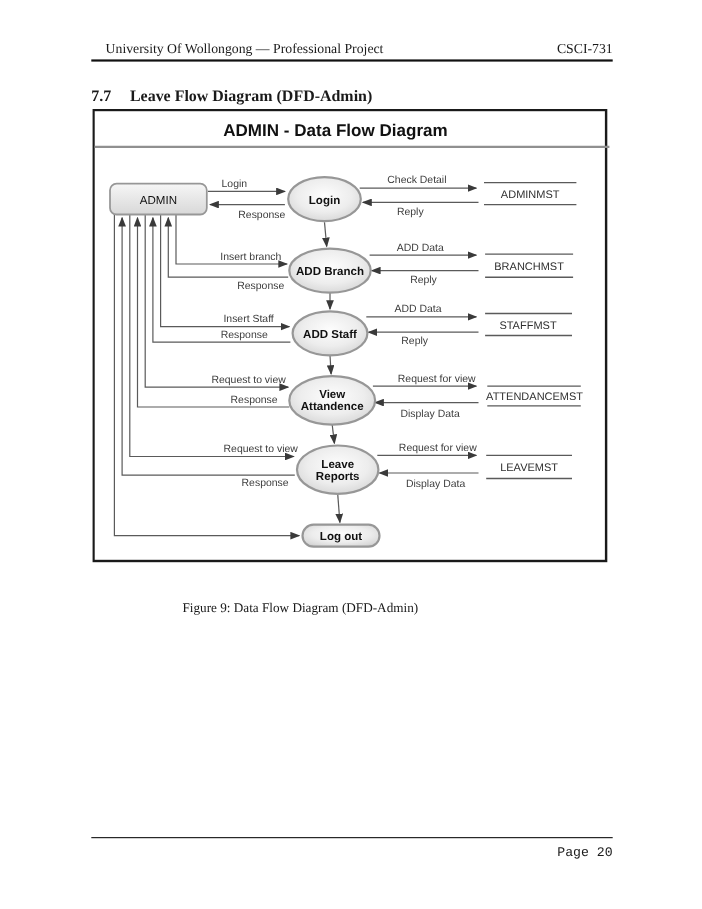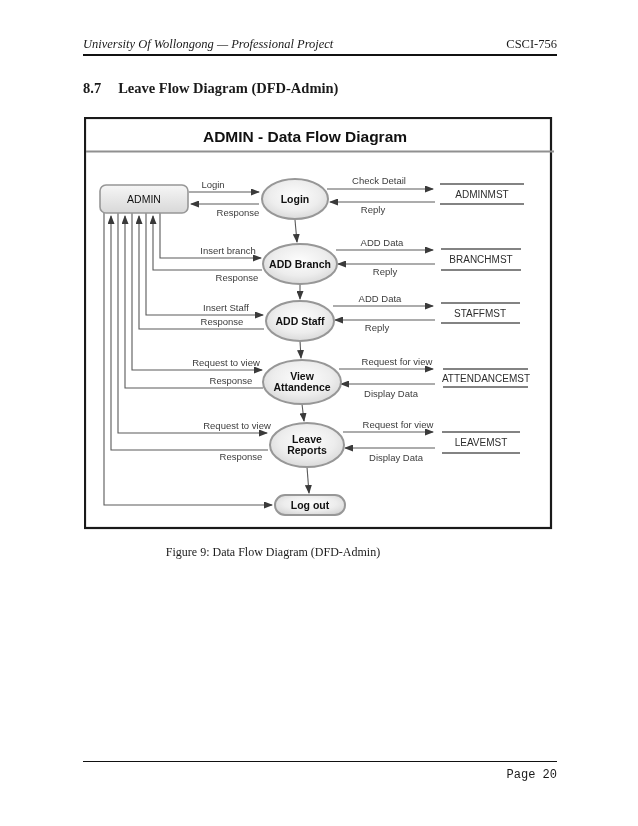--- a/index.html
+++ b/index.html
@@ -1,39 +1,39 @@
 <!DOCTYPE html>
 <html><head>
 <meta charset="utf-8">
 <style>
   html,body{margin:0;padding:0;}
   body{
     width:638px;height:826px;position:relative;background:#ffffff;
     font-family:"Liberation Serif", serif;color:#1a1a1a;overflow:hidden;
   }
-  .hdr-left{position:absolute;left:83px;top:37px;font-size:12.5px;font-style:italic;}
+  .hdr-left{position:absolute;left:96px;top:37px;font-size:12.5px;}
   .hdr-right{position:absolute;right:81px;top:37px;font-size:12.5px;}
   .hdr-rule{position:absolute;left:83px;top:54px;width:474px;height:2px;background:#111;}
   .section-heading{position:absolute;left:83px;top:80px;font-size:14.5px;font-weight:bold;}
   .section-heading .num{margin-right:17px;}
-  .figure-wrap{position:absolute;left:84px;top:117px;width:470px;height:414px;}
+  .figure-wrap{position:absolute;left:84px;top:99px;width:470px;height:414px;}
   .caption{position:absolute;left:0;top:545px;width:546px;text-align:center;font-size:12px;}
   .ftr-rule{position:absolute;left:83px;top:761px;width:474px;height:1px;background:#111;}
   .ftr-page{position:absolute;right:81px;top:768px;font-size:12px;font-family:Liberation Mono, monospace;}
   svg text{font-family:"Liberation Sans", sans-serif;}
 </style>
 </head>
 <body>
 
 <div class="hdr-left">University Of Wollongong — Professional Project</div>
-<div class="hdr-right">CSCI-756</div>
+<div class="hdr-right">CSCI-731</div>
 <div class="hdr-rule"></div>
 
 <div class="section-heading">
-  <span class="num">8.7</span><span>Leave Flow Diagram (DFD-Admin)</span>
+  <span class="num">7.7</span><span>Leave Flow Diagram (DFD-Admin)</span>
 </div>
 
 <div class="figure-wrap">
   <svg id="dfd" width="470" height="414" viewBox="84 117 470 414">
       <defs>
         <marker id="arr" markerUnits="userSpaceOnUse" markerWidth="9" markerHeight="7" refX="8" refY="3.5" orient="auto">
           <path d="M0,0 L9,3.5 L0,7 Z" fill="#3a3a3a"></path>
         </marker>
         <radialGradient id="pg" cx="50%" cy="42%" r="68%">
           <stop offset="0" stop-color="#fdfdfd"></stop>

